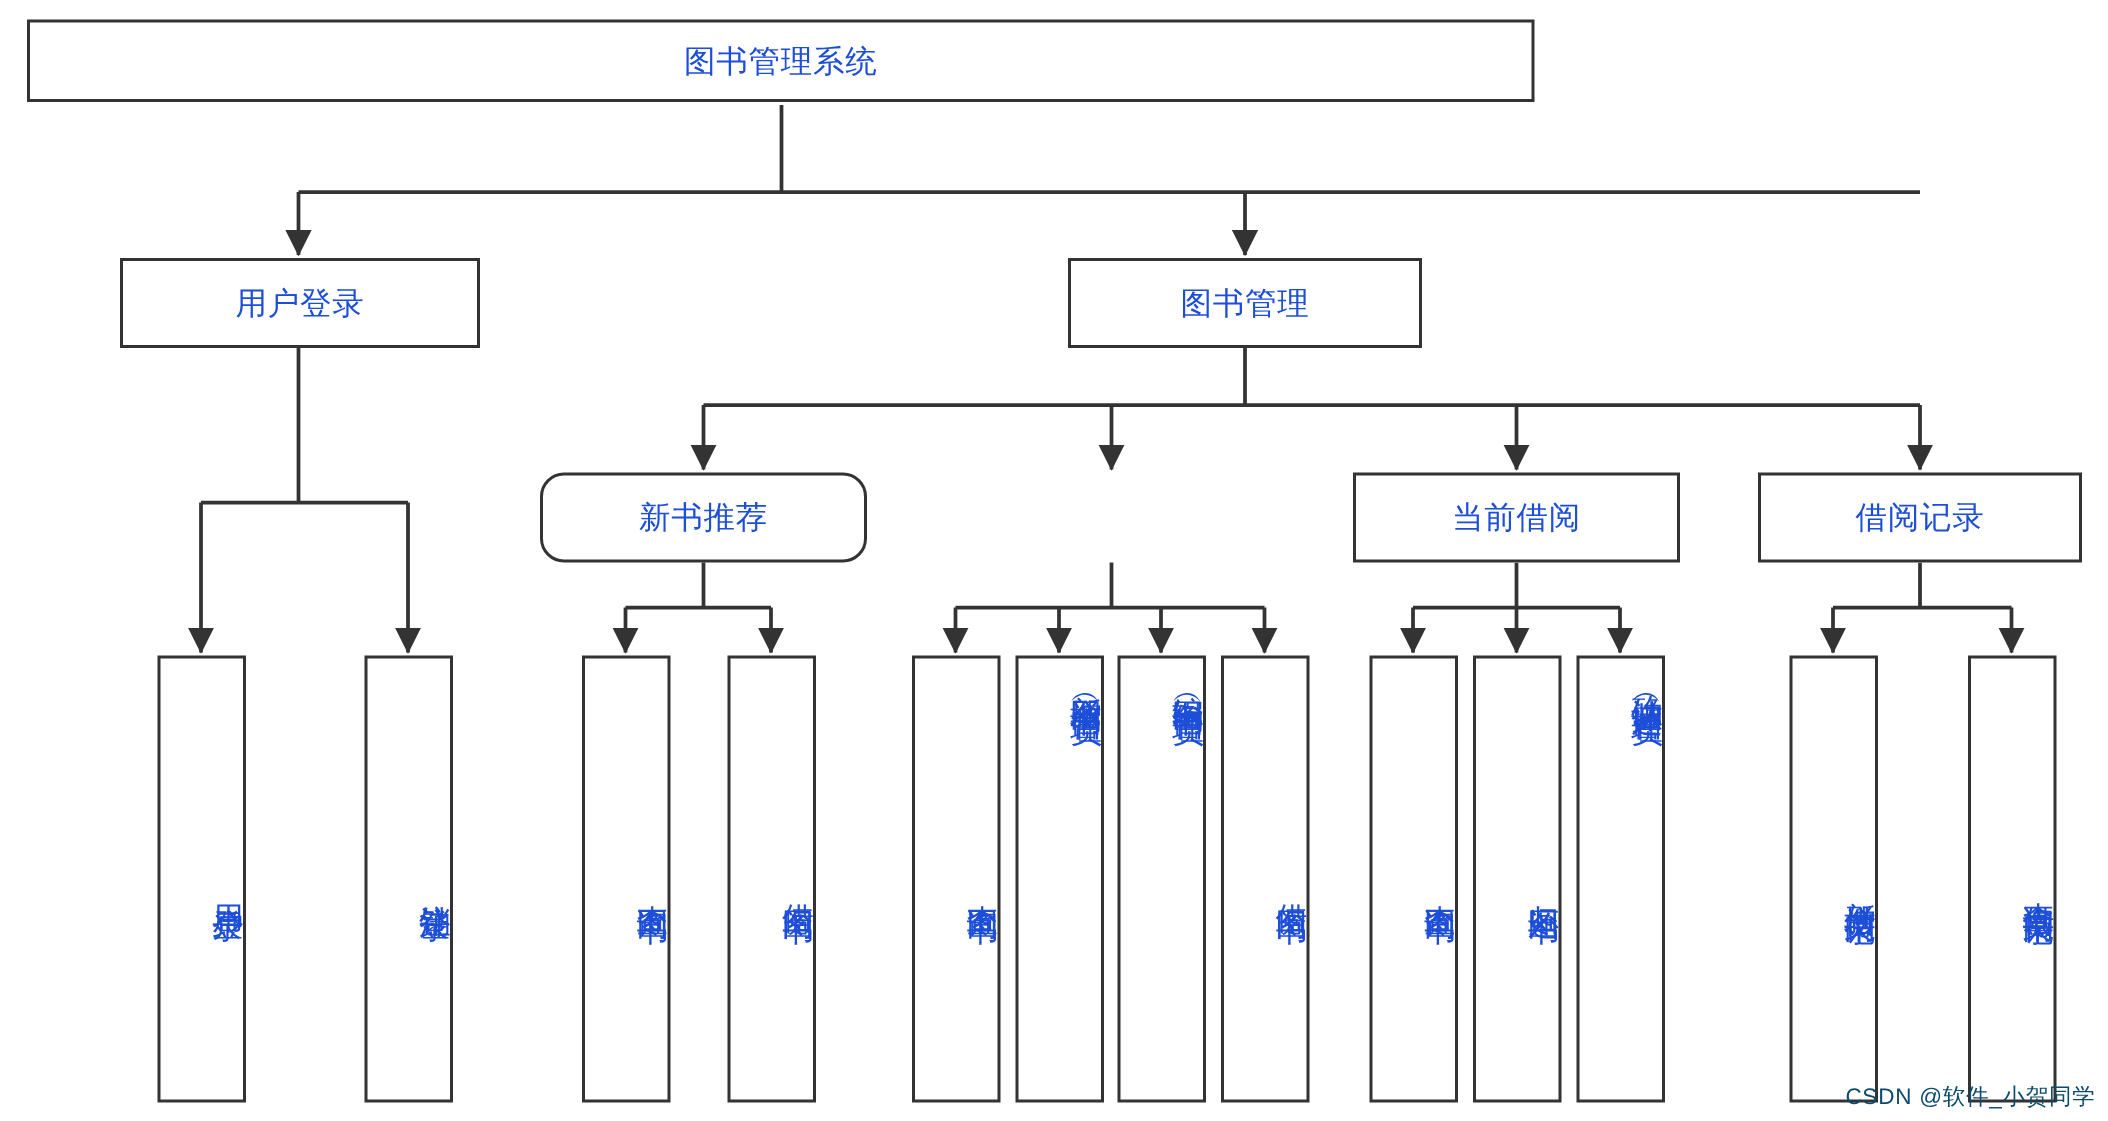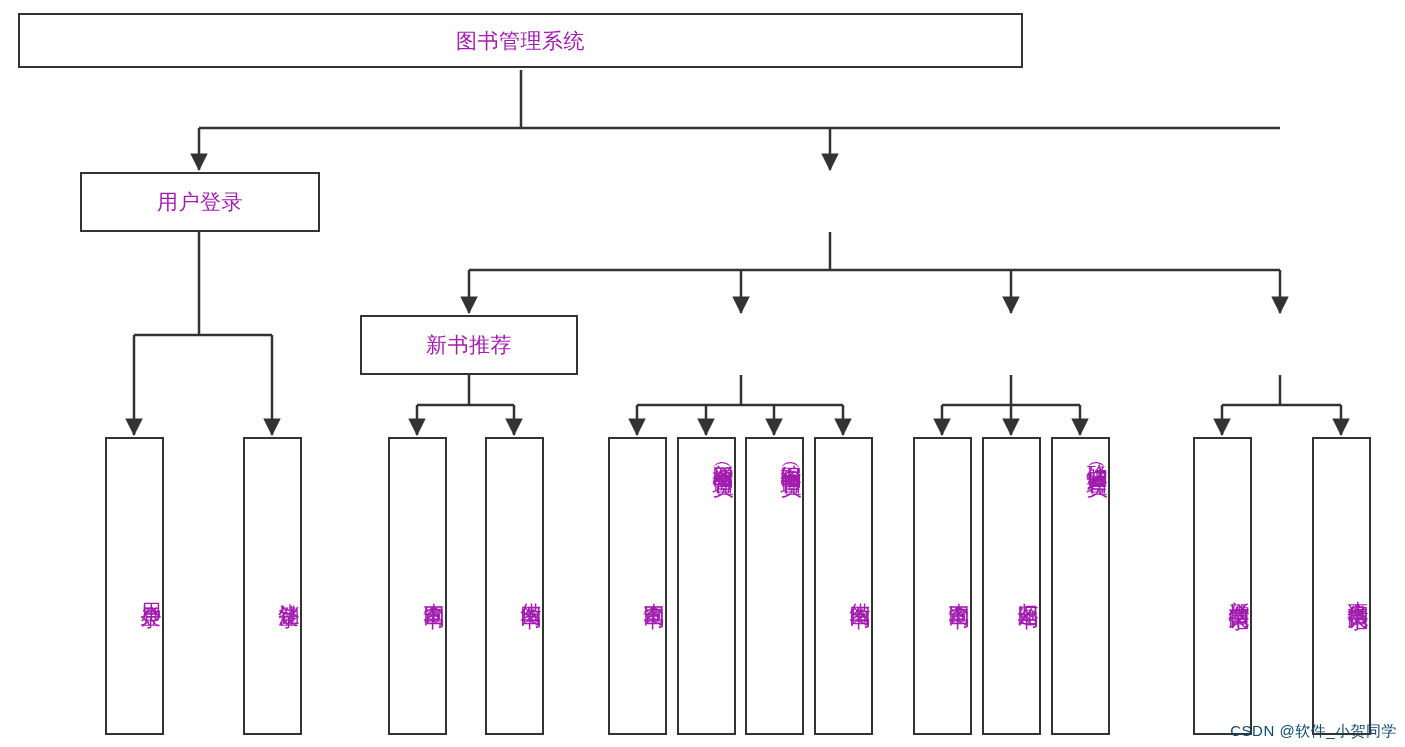--- a/index.html
+++ b/index.html
@@ -18,21 +18,21 @@
     overflow: hidden;
   }
   .node {
     position: absolute;
     box-sizing: border-box;
     border: 2px solid #333333;
     background: #ffffff;
     display: flex;
     align-items: center;
     justify-content: center;
-    color: #a21caf;
+    color: #1d4ed8;
   }
   .node-h {
     font-size: 21px;
     letter-spacing: 0.5px;
     white-space: nowrap;
   }
   .node-v {
     font-size: 21px;
     writing-mode: vertical-rl;
     text-orientation: upright;
@@ -131,27 +131,36 @@
   </svg>
 
   <div class="node node-h" style="left:18px; top:13px; width:1005px; height:55px;">
     <span>图书管理系统</span>
   </div>
 
   <div class="node node-h" style="left:80px; top:172px; width:240px; height:60px;">
     <span>用户登录</span>
   </div>
 
-
-  <div class="node node-h" style="left:360px; top:315px; width:218px; height:60px;">
+  <div class="node node-h" style="left:712px; top:172px; width:236px; height:60px;">
+    <span>图书管理</span>
+  </div>
+
+  <div class="node node-h" style="left:360px; top:315px; width:218px; height:60px;border-radius:16px;">
     <span>新书推荐</span>
   </div>
 
 
-
+  <div class="node node-h" style="left:902px; top:315px; width:218px; height:60px;">
+    <span>当前借阅</span>
+  </div>
+
+  <div class="node node-h" style="left:1172px; top:315px; width:216px; height:60px;">
+    <span>借阅记录</span>
+  </div>
 
   <div class="node node-v node-v-center" style="left:105px; top:437px; width:59px; height:298px;">
     <span>用户登录</span>
   </div>
 
   <div class="node node-v node-v-center" style="left:243px; top:437px; width:59px; height:298px;">
     <span>注销登录</span>
   </div>
 
   <div class="node node-v node-v-center" style="left:388px; top:437px; width:59px; height:298px;">

